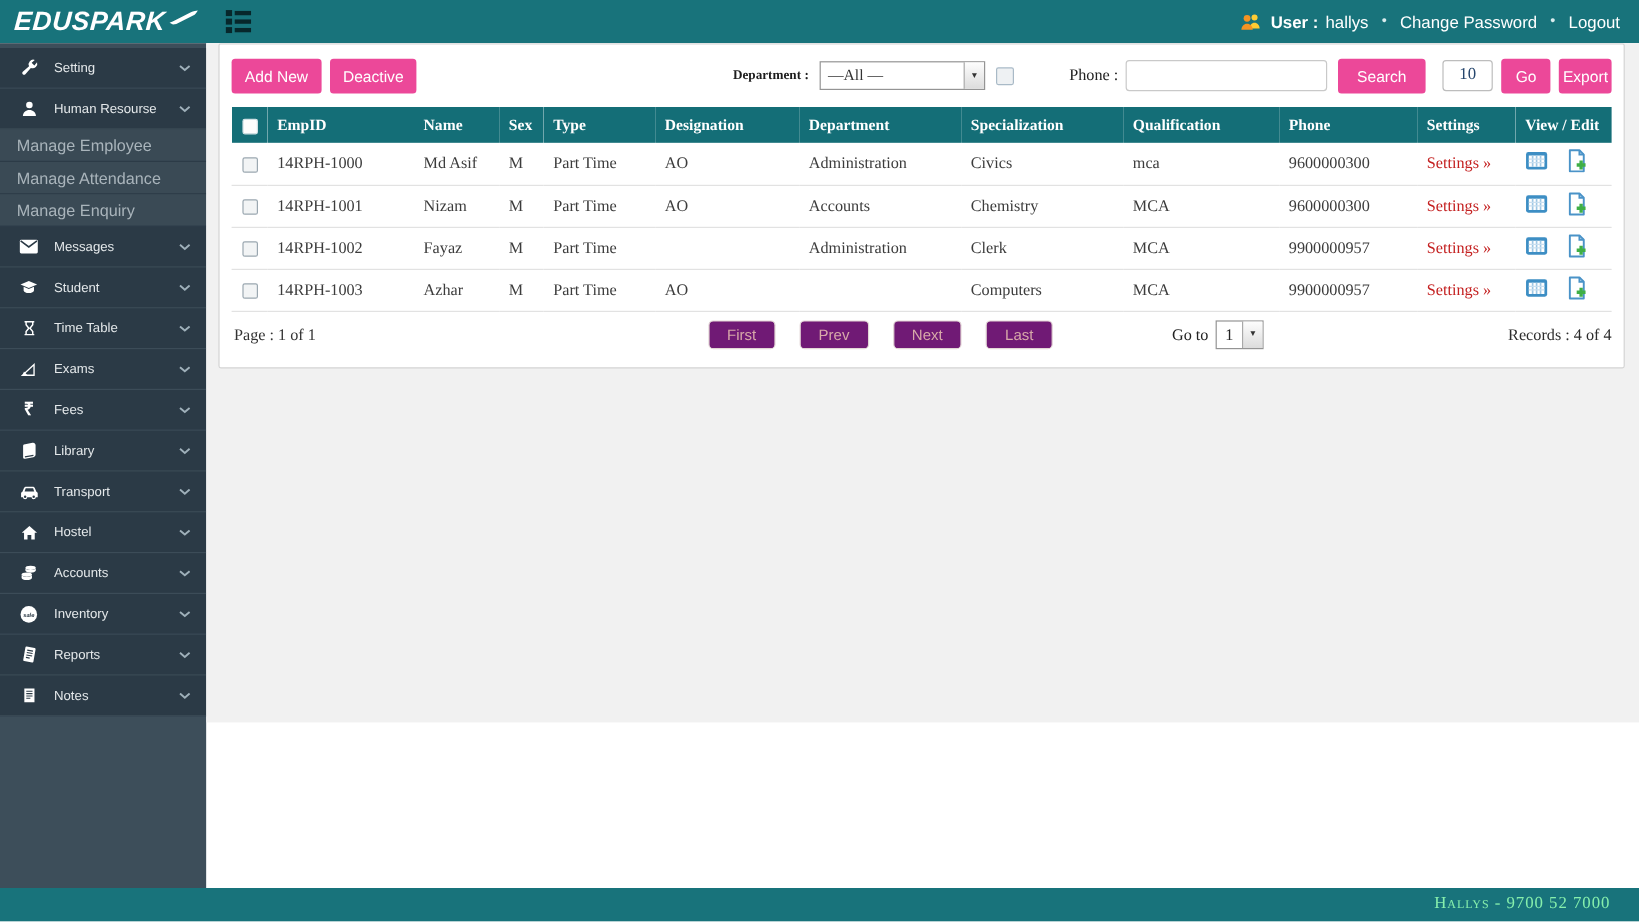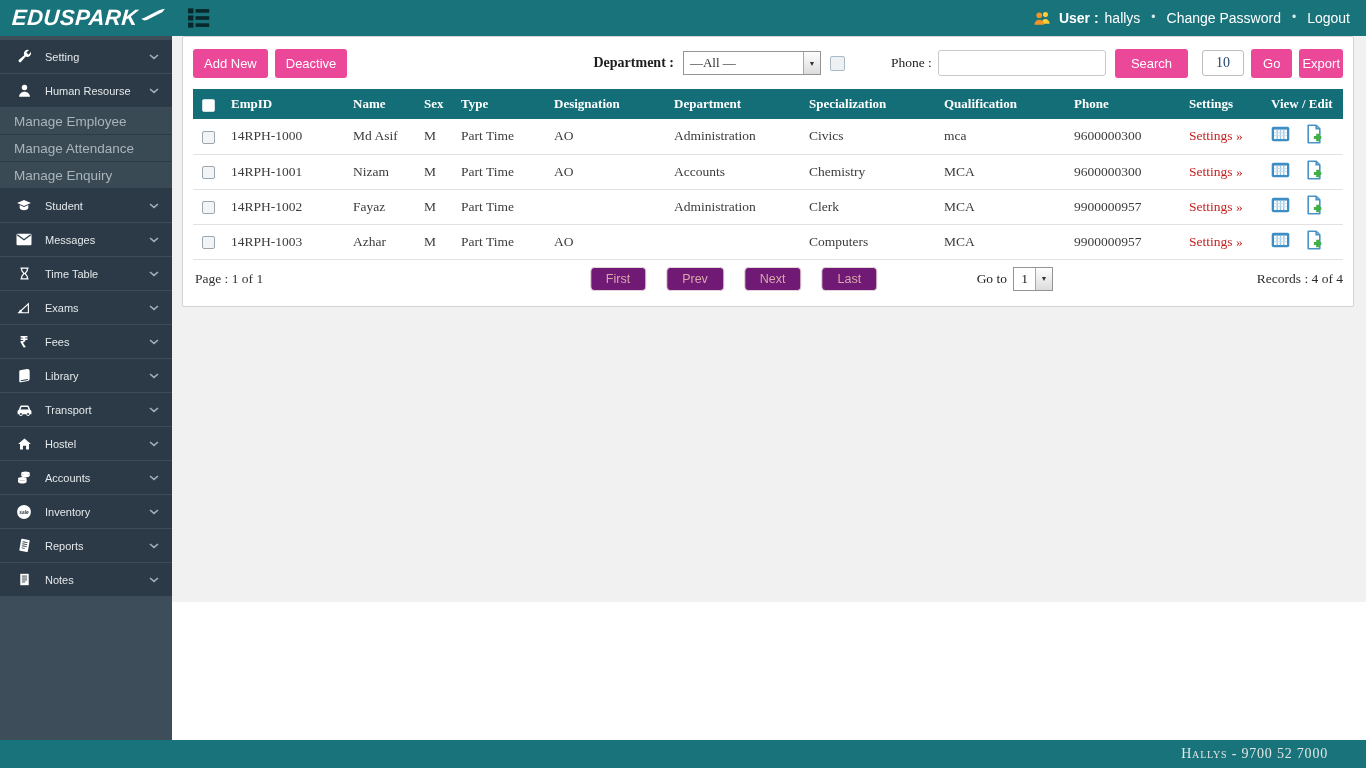--- a/index.html
+++ b/index.html
@@ -42,21 +42,21 @@
   
   .panel { background:#fff; border:1px solid #d4d4d4; border-radius:2px;
            margin:0 13px 0 10px; padding:10px; }
 
   
   .toolbar { display:flex; align-items:center; height:32px; }
   .btn-red { background:#ec4899; color:#fff; border:none; border-radius:3px;
              font-size:13px; padding:7px 11px; cursor:pointer; font-family:"Liberation Sans",sans-serif; }
   .btn-red + .btn-red { margin-left:7px; }
   .dept-group { margin-left:auto; display:flex; align-items:center; }
-  .dept-label { font-family:"Liberation Serif",serif; font-weight:bold; font-size:14px; color:#1d1d1d;text-align:center; }
+  .dept-label { font-family:"Liberation Serif",serif; font-weight:bold; font-size:11px; color:#1d1d1d;text-align:center; }
   .fake-select { width:138px; height:24px; border:1px solid #949494; background:#fff;
                  display:flex; align-items:center; margin-left:9px; cursor:pointer; }
   .fake-select .val { flex:1; font-family:"Liberation Serif",serif; font-size:13px; color:#333; padding-left:6px;
                       white-space:nowrap; overflow:hidden; }
   .sel-arrow { width:17px; height:100%; border-left:1px solid #a8a8a8;
                background:linear-gradient(#fdfdfd,#dcdcdc); display:flex; align-items:center; justify-content:center;
                font-size:7px; color:#333; }
   .dept-check { width:15px; height:15px; margin-left:9px; appearance:none; -webkit-appearance:none;
                 border:1px solid #a9bac7; background:#eef1f3; border-radius:2px; cursor:pointer; }
   .search-group { display:flex; align-items:center; margin-left:46px; }
@@ -96,21 +96,21 @@
   .goto-label { font-family:"Liberation Serif",serif; font-size:13.5px; color:#222; margin-right:6px; }
   .goto-select { width:40px; height:24px; border:1px solid #949494; background:#fff; display:flex;
                  align-items:center; cursor:pointer; }
   .goto-select .val { flex:1; text-align:center; font-family:"Liberation Serif",serif; font-size:13.5px; color:#222; }
   .records { position:absolute; right:0; top:50%; transform:translateY(-50%);
              font-family:"Liberation Serif",serif; font-size:13.5px; color:#2c2c2c; }
 
   
   .footer { height:28px; background:#18737b; display:flex; align-items:center; justify-content:flex-end; }
   .footer span { font-family:"Liberation Serif",serif; font-variant:small-caps; letter-spacing:.8px;
-                 color:#e5e5e5; font-size:14px; margin-right:38px; }
+                 color:#86efac; font-size:14px; margin-right:24px; }
 </style>
 </head>
 <body>
 
 <div class="topbar">
   <div class="logo">
     <span class="logo-text">EDUSPARK</span>
     <span class="logo-pencil">
       <svg width="26" height="15" viewBox="0 0 30 16">
           <path fill="#fff" d="M1.5 14.2l3-1.1L22 4.2c1.2-.6 2.4-1 3.7-1.2l3-.4-1.6 2.3-1.5 1.7-17.6 9-3.2.5z"></path>
@@ -184,41 +184,41 @@
     </div>
     <div class="nav-sub">
       <span>Manage Attendance</span>
     </div>
     <div class="nav-sub">
       <span>Manage Enquiry</span>
     </div>
 
     <div class="nav-item">
       <span class="nav-icon">
+        <svg width="16" height="13" viewBox="0 0 16 13">
+            <rect x="0.5" y="0.8" width="15" height="11.4" rx="1.2" fill="#fff"></rect>
+            <path d="M1.2 1.8L8 6.8l6.8-5" fill="none" stroke="#2b3a46" stroke-width="1.3"></path>
+          </svg>
+      </span>
+      <span class="nav-label">Messages</span>
+      <span class="nav-chevron">
+          <svg width="10" height="6" viewBox="0 0 10 6">
+            <path d="M1 1l4 3.4L9 1" fill="none" stroke="#9fb0ba" stroke-width="1.6"></path>
+          </svg>
+        </span>
+    </div>
+
+    <div class="nav-item">
+      <span class="nav-icon">
         <svg width="16" height="15" viewBox="0 0 16 16">
             <path fill="#fff" d="M8 2.2L.6 5.4 8 8.6l7.4-3.2z"></path>
             <path fill="#fff" d="M3.4 7.5v3.2c0 1.3 2.1 2.3 4.6 2.3s4.6-1 4.6-2.3V7.5L8 9.5z"></path>
           </svg>
       </span>
       <span class="nav-label">Student</span>
-      <span class="nav-chevron">
-          <svg width="10" height="6" viewBox="0 0 10 6">
-            <path d="M1 1l4 3.4L9 1" fill="none" stroke="#9fb0ba" stroke-width="1.6"></path>
-          </svg>
-        </span>
-    </div>
-
-    <div class="nav-item">
-      <span class="nav-icon">
-        <svg width="16" height="13" viewBox="0 0 16 13">
-            <rect x="0.5" y="0.8" width="15" height="11.4" rx="1.2" fill="#fff"></rect>
-            <path d="M1.2 1.8L8 6.8l6.8-5" fill="none" stroke="#2b3a46" stroke-width="1.3"></path>
-          </svg>
-      </span>
-      <span class="nav-label">Messages</span>
       <span class="nav-chevron">
           <svg width="10" height="6" viewBox="0 0 10 6">
             <path d="M1 1l4 3.4L9 1" fill="none" stroke="#9fb0ba" stroke-width="1.6"></path>
           </svg>
         </span>
     </div>
 
     <div class="nav-item">
       <span class="nav-icon">
         <svg width="13" height="15" viewBox="0 0 16 16">

